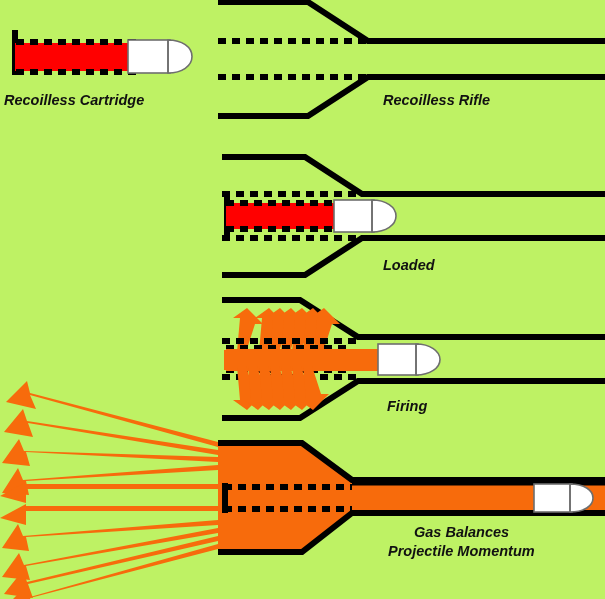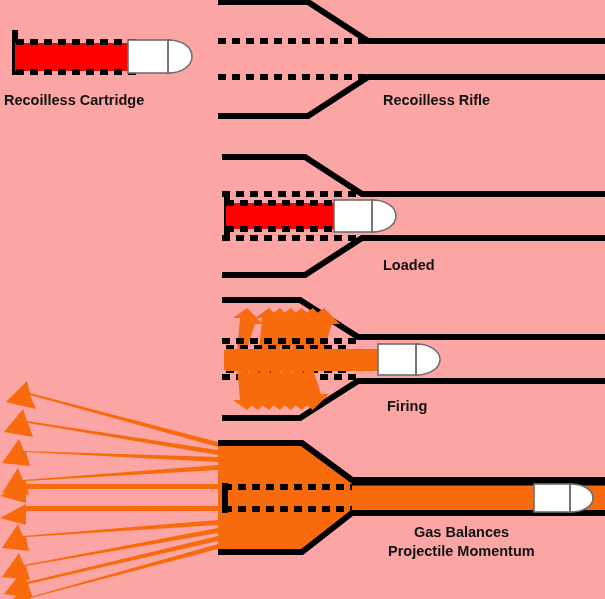--- a/index.html
+++ b/index.html
@@ -1,17 +1,17 @@
 <!DOCTYPE html>
 <html><head>
 <meta charset="utf-8">
 <style>
   html,body{margin:0;padding:0;background:#ffffff;}
   body{width:605px;height:599px;font-family:"Liberation Sans",sans-serif;overflow:hidden;}
-  #stage{position:relative;width:605px;height:599px;background:#fca5a5;}
+  #stage{position:relative;width:605px;height:599px;background:#bef264;font-style:italic;}
   #stage svg{position:absolute;left:0;top:0;}
   .cap-text{font-family:"Liberation Sans",sans-serif;font-weight:bold;font-size:14.5px;fill:#111111;}
 </style>
 </head>
 <body>
 
 <div id="stage">
 <svg width="605" height="599" viewBox="0 0 605 599">
 
   <g>

